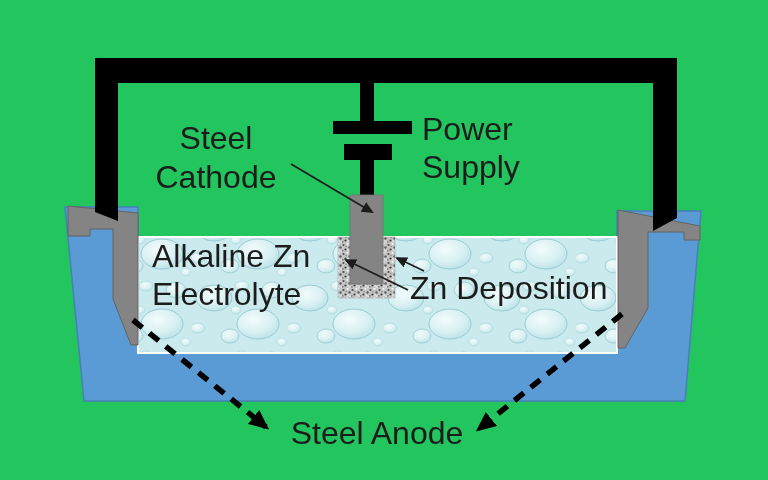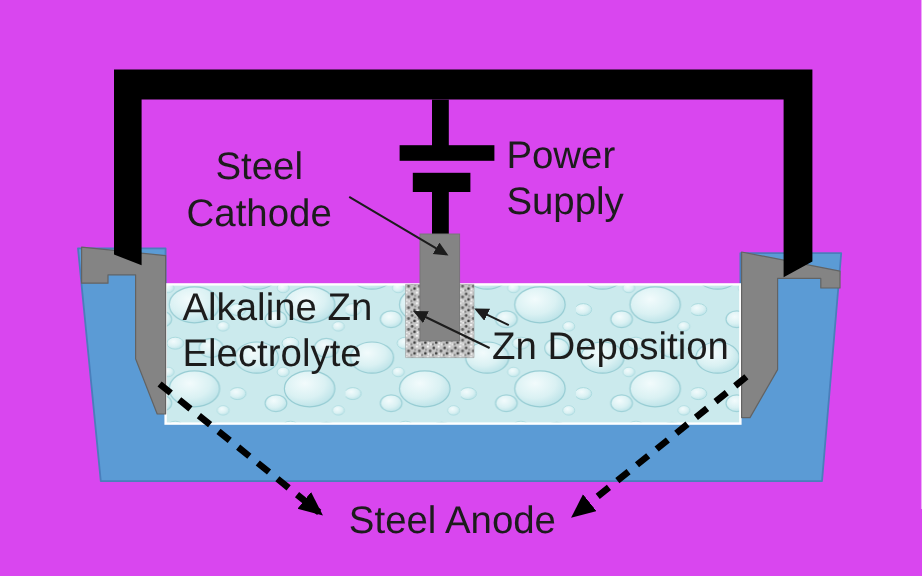--- a/index.html
+++ b/index.html
@@ -1,16 +1,16 @@
 <!DOCTYPE html>
 <html><head>
 <meta charset="utf-8">
 <style>
   html,body{margin:0;padding:0;background:#ffffff;}
-  .canvas{width:768px;height:480px;background:#d946ef;position:relative;overflow:hidden;}
+  .canvas{width:768px;height:480px;background:#22c55e;position:relative;overflow:hidden;}
   svg{display:block;}
   .label{font-family:"Liberation Sans", sans-serif;font-size:32px;fill:#1c1c1c;}
 </style>
 </head>
 <body>
 
 <div class="canvas">
 <svg width="768" height="480" viewBox="0 0 768 480">
   <defs>
     <radialGradient id="bubbleGrad" cx="40%" cy="35%" r="75%">

